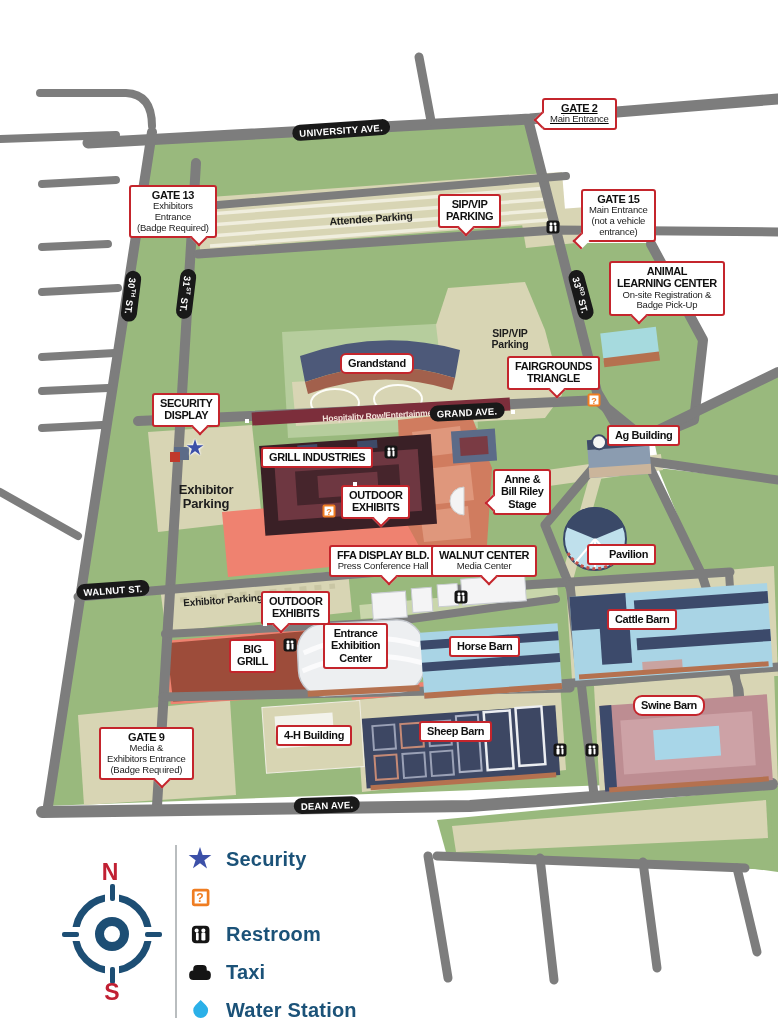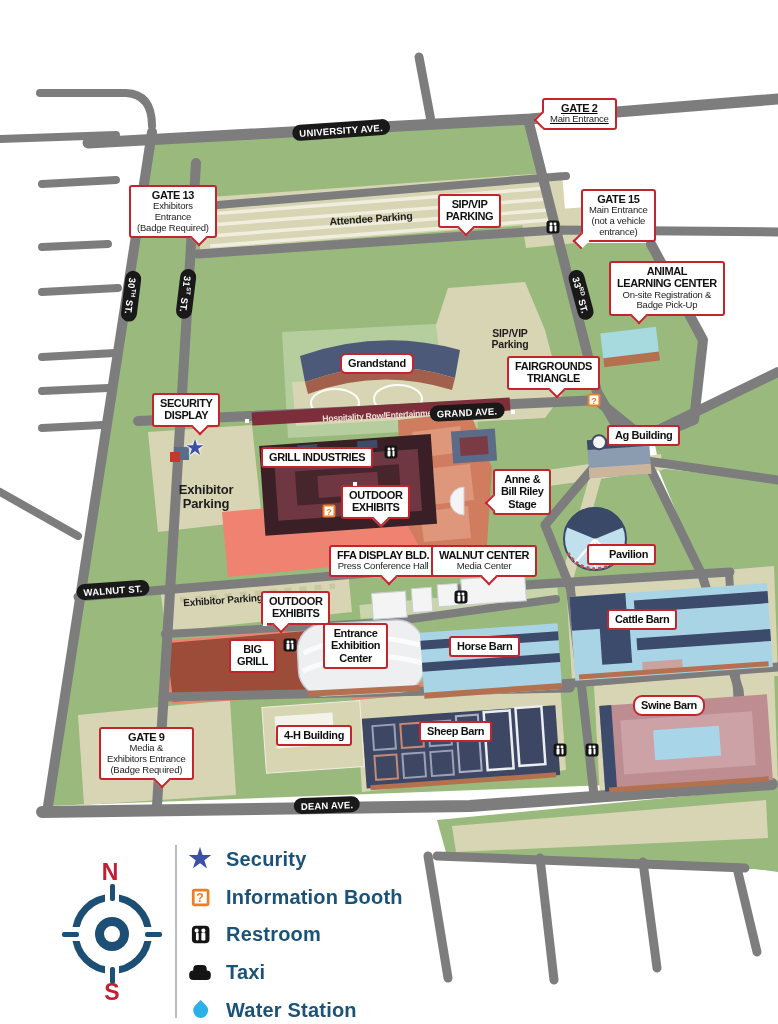--- a/index.html
+++ b/index.html
@@ -437,21 +437,20 @@
       <div class="legend-row" style="top: 846px;">
         <span class="icw">
           <span class="ic-star">★</span>
         </span>
         <span class="llabel">Security</span>
       </div>
       <div class="legend-row" style="top: 884px;">
         <span class="icw">
           <span class="ic-info">?</span>
         </span>
-        <span class="llabel">Information Booth</span>
       </div>
       <div class="legend-row" style="top: 921px;">
         <span class="icw">
           <span class="ic-restroom">
             <i></i>
             <i></i>
           </span>
         </span>
         <span class="llabel">Restroom</span>
       </div>

